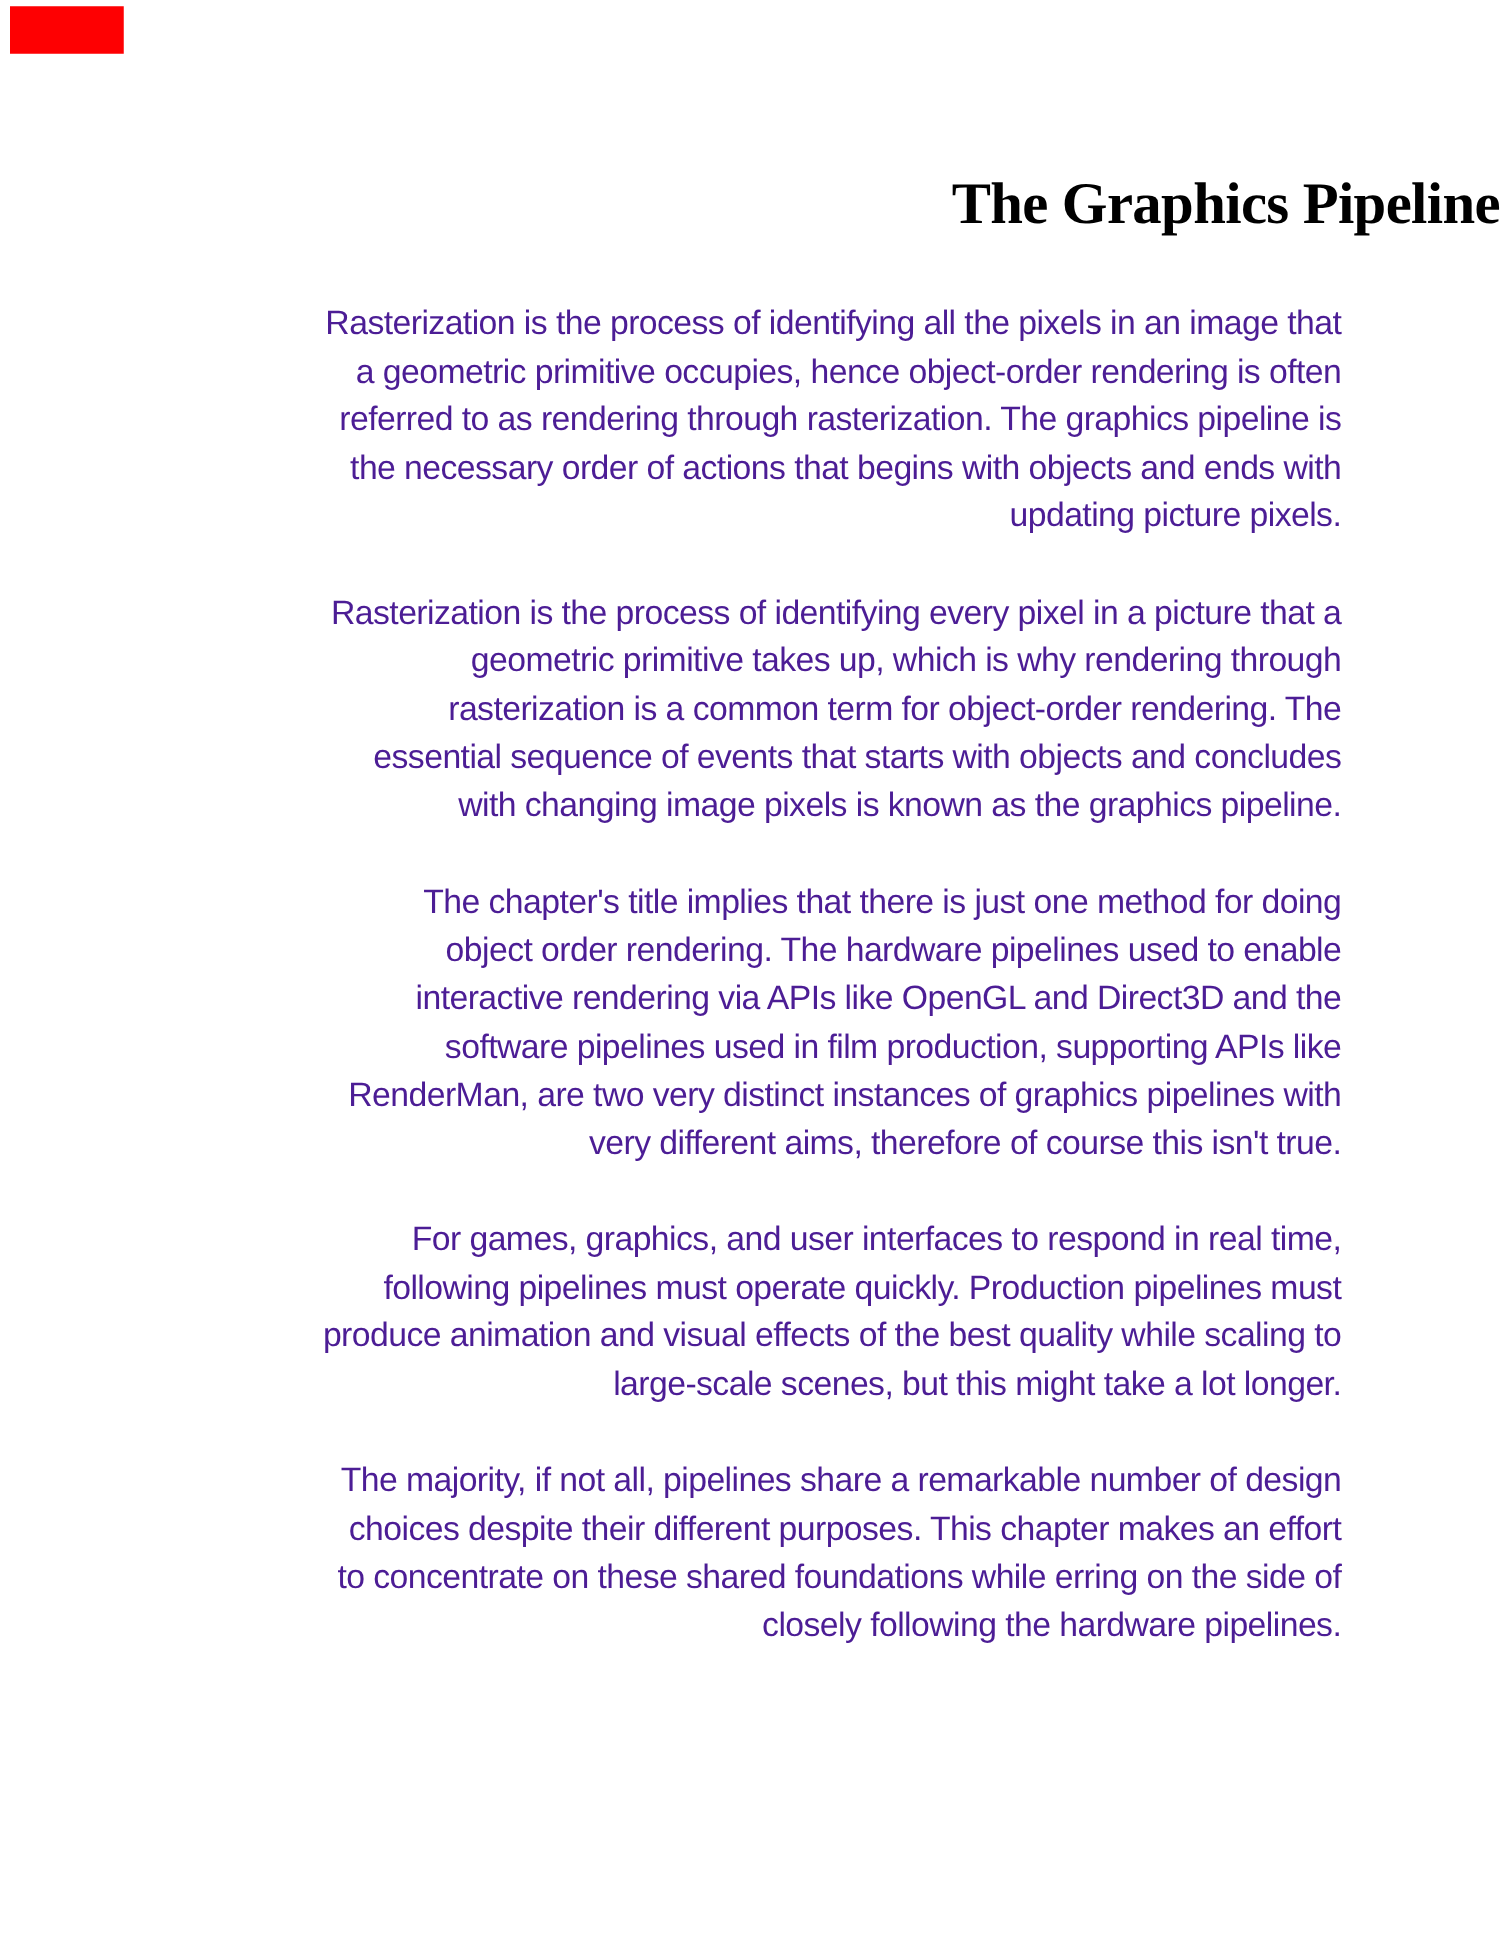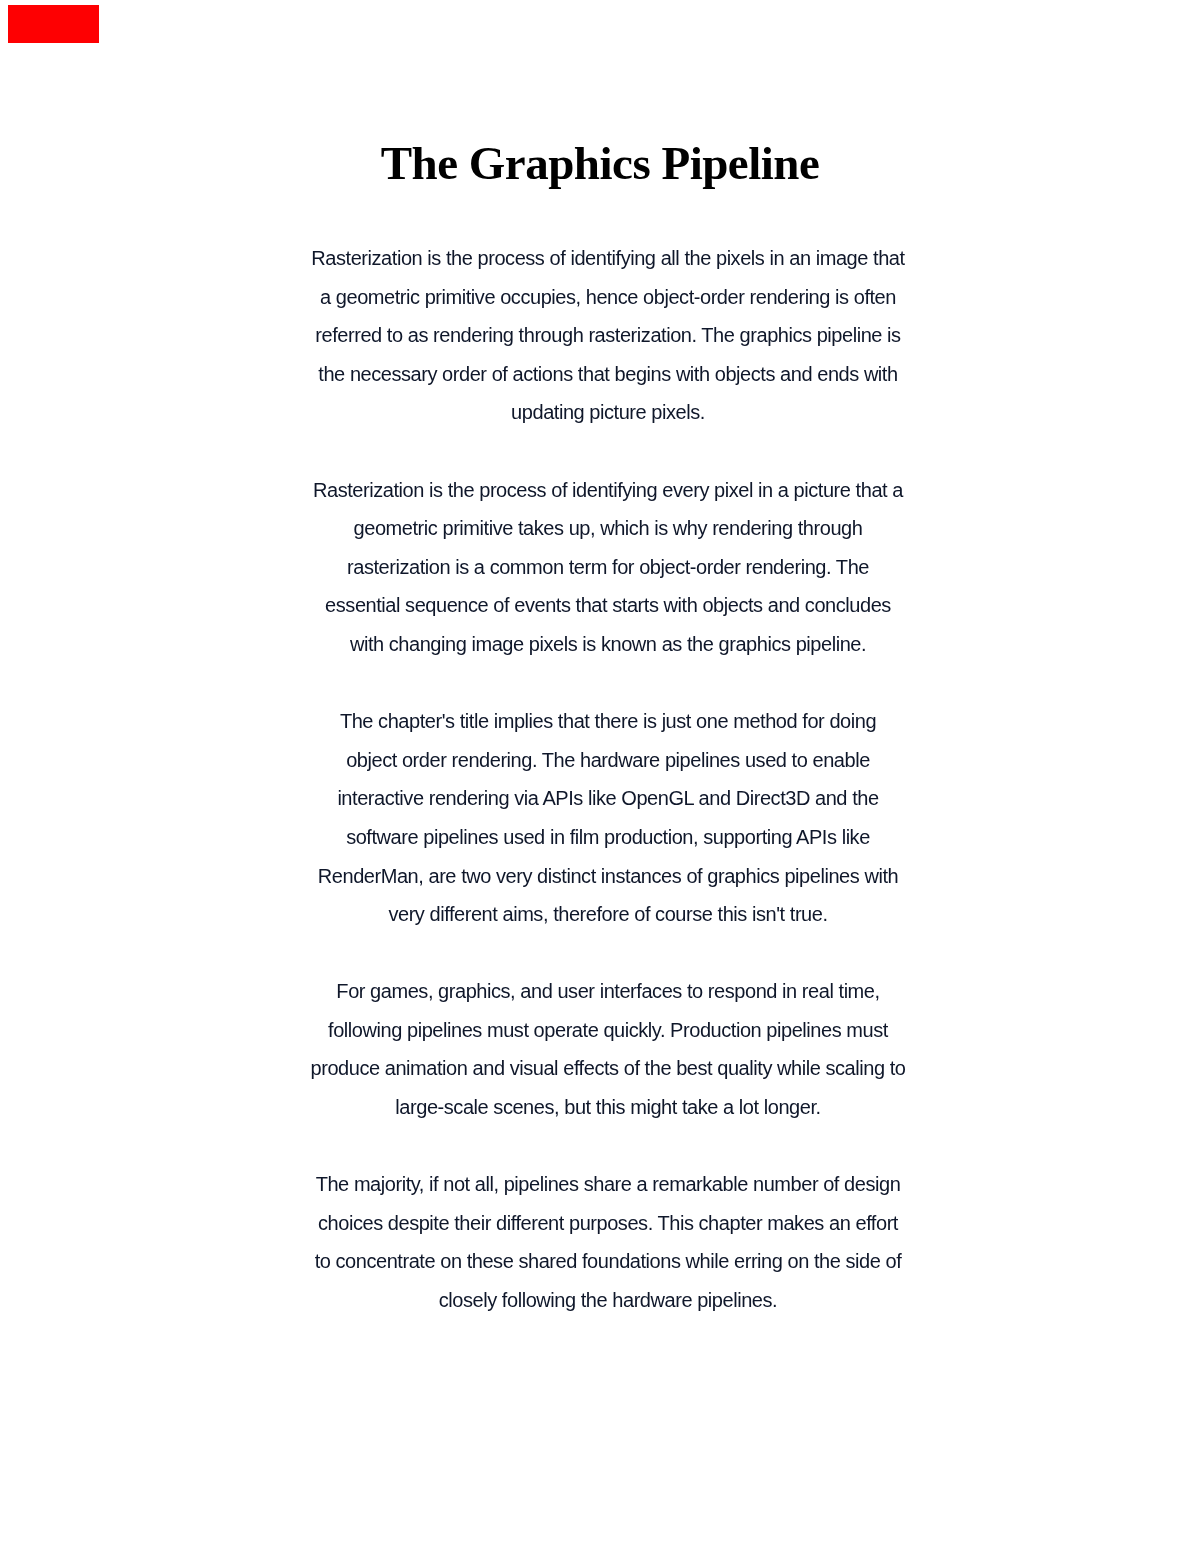--- a/index.html
+++ b/index.html
@@ -19,40 +19,40 @@
     position: absolute;
     left: 8px;
     top: 5px;
     width: 91px;
     height: 38px;
     background: #fe0002;
   }
   .title {
     margin: 0;
     padding-top: 132px;
-    text-align: center;
+    text-align: right;
     font-family: "Liberation Serif", "DejaVu Serif", serif;
     font-weight: 700;
     font-size: 47px;
     line-height: 62px;
     color: #000000;
     letter-spacing: -0.5px;
   }
   .body-text {
     margin: 45px 50px 0 143px;
     width: 930px;
   }
   .para {
     margin: 0 0 38.6px 0;
-    font-size: 20px;
+    font-size: 27px;
     line-height: 38.6px;
     letter-spacing: -0.45px;
-    color: #0f172a;
+    color: #4c1d95;
     white-space: pre-line; 
-    text-align: center;
+    text-align: right;
   }
 </style>
 </head>
 <body>
 
 <div class="page">
 
   <div class="red-bar"></div>
 
   <h1 class="title">The Graphics Pipeline</h1>

